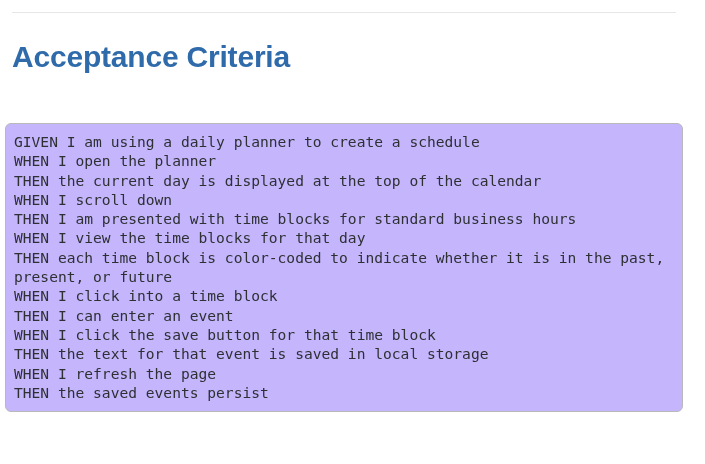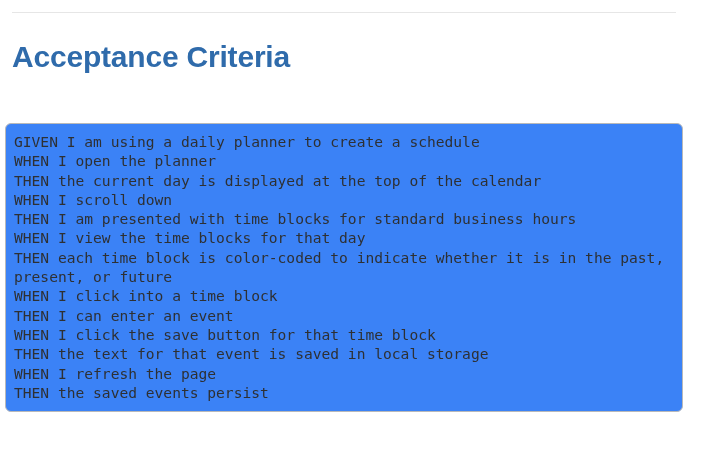--- a/index.html
+++ b/index.html
@@ -42,21 +42,21 @@
     letter-spacing: -0.2px;
     color: #2f6bab;
     white-space: nowrap;
   }
   .code-block {
     position: absolute;
     left: 5px;
     top: 123px;
     width: 678px;
     box-sizing: border-box;
-    background: #3b82f6;
+    background: #c4b5fd;
     border: 1px solid #b9b9b9;
     border-radius: 6px;
     padding: 8px 10px 9px 8px;
   }
   .code-block pre {
     margin: 0;
     padding: 0;
     font-family: "DejaVu Sans Mono", "Liberation Mono", monospace;
     font-size: 14.6px;
     line-height: 19.3px;

